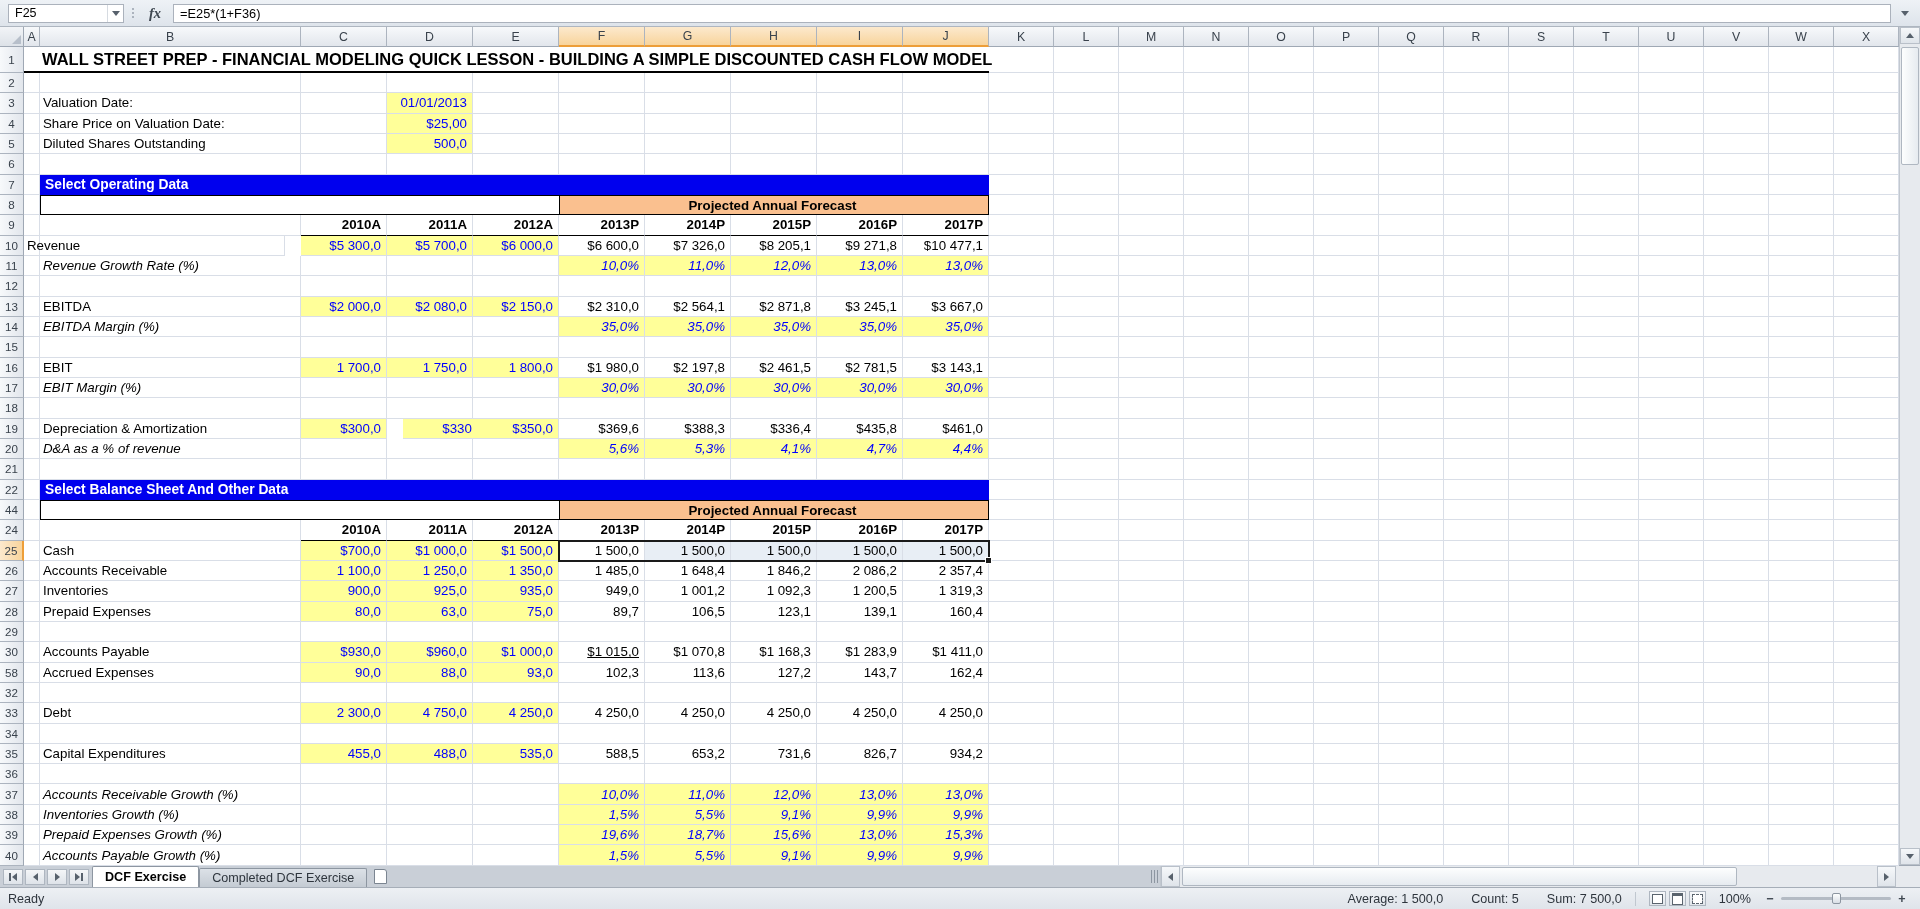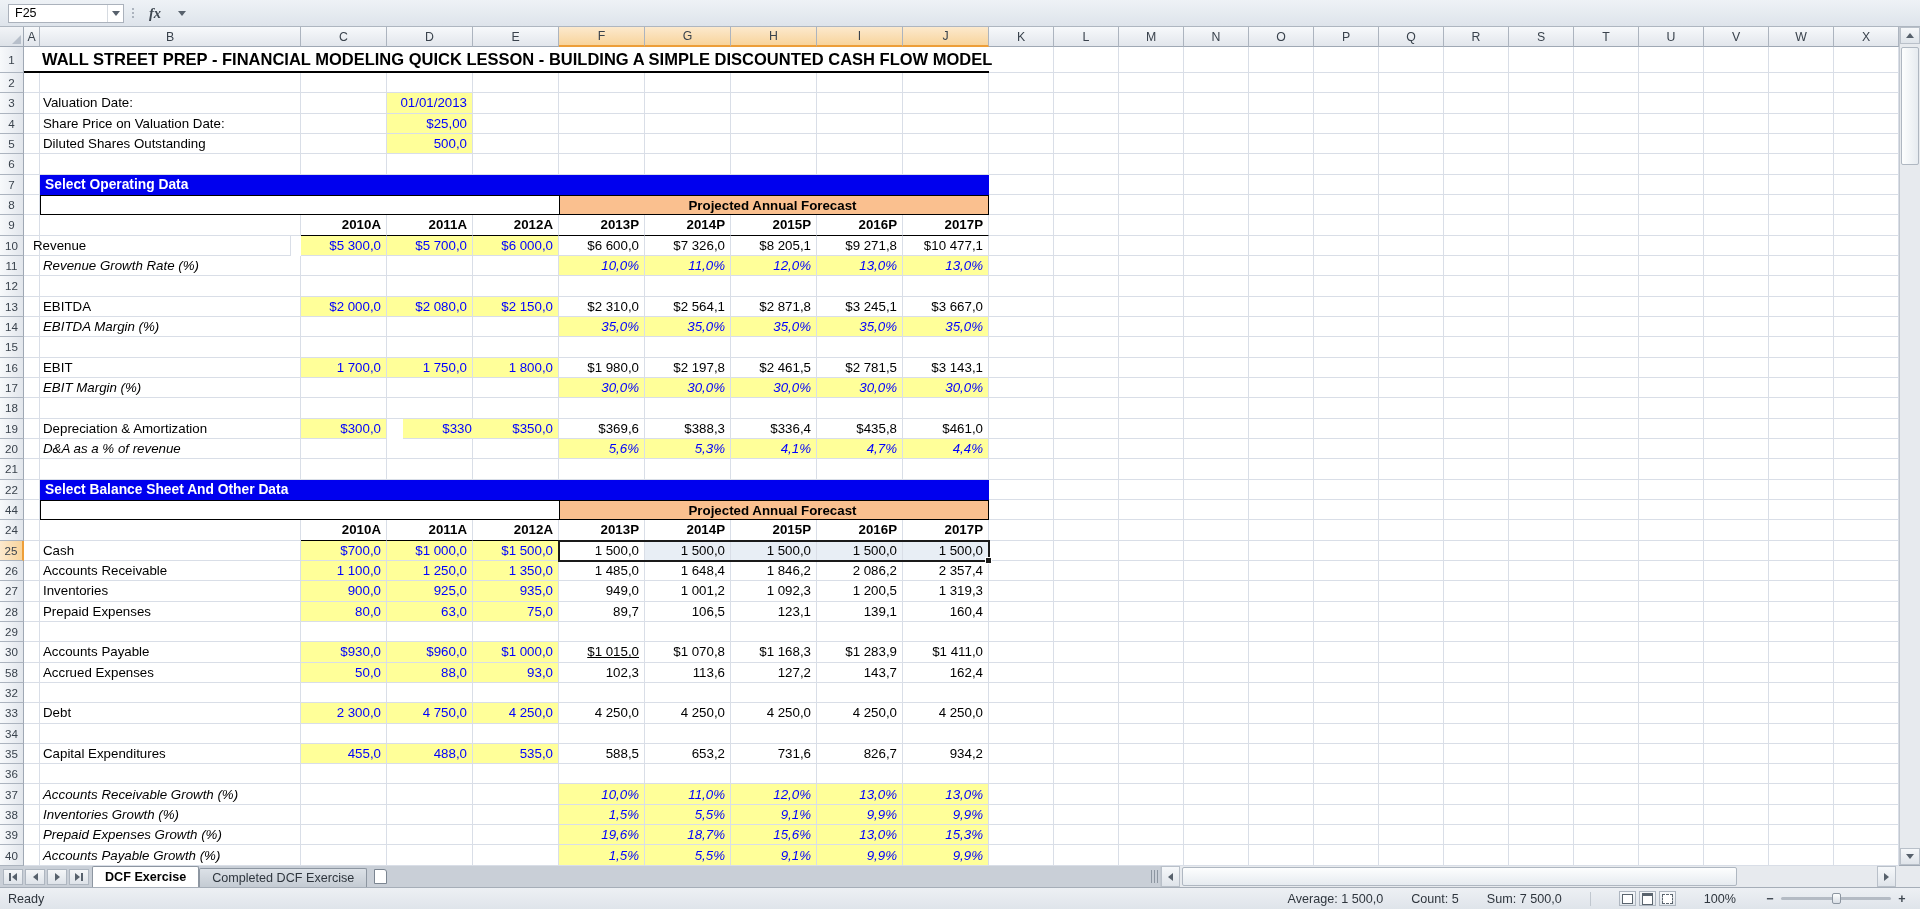--- a/index.html
+++ b/index.html
@@ -112,21 +112,21 @@
             align-items:center; justify-content:center; }
   .hs-track { flex:1; position:relative; height:100%; }
   .hs-thumb { position:absolute; left:2px; top:1px; bottom:1px; width:555px;
               background:linear-gradient(#FDFEFE,#E6EBF0); border:1px solid #AFB7C1;
               border-radius:2px; box-sizing:border-box; }
   .tab-corner { width:24px; background:#E7EAEE; }
 
   
   .status-bar { flex:0 0 22px; height:22px; background:linear-gradient(#EDF0F4,#DFE4EA);
                 border-top:1px solid #A6AEB8; display:flex; align-items:center;
-                font-size:12.6px; color:#2E353D; padding:0 12px 0 8px; box-sizing:border-box; gap:28px; }
+                font-size:12.6px; color:#2E353D; padding:0 12px 0 8px; box-sizing:border-box; gap:13px; }
   .sb-left { margin-right:auto; }
   .sb-stats { display:flex; gap:28px; }
   .sep { width:1px; height:14px; background:#C0C7CF; }
   .view-icons { display:flex; gap:3px; }
   .vi { width:17px; height:15px; background:linear-gradient(#F6F8FA,#E2E7EC);
         border:1px solid #AEB6C0; display:flex; align-items:center; justify-content:center;
         box-sizing:border-box; }
   .vi-n { width:9px; height:8px; border:1px solid #5A646E; background:#fff; }
   .vi-p { width:9px; height:8px; border:1px solid #5A646E; border-top:3px solid #5A646E; background:#fff; }
   .vi-b { width:9px; height:8px; border:1px dashed #5A646E; background:#fff; }
@@ -149,20 +149,21 @@
       <span class="nb-arrow">
           <i class="tri-dn"></i>
         </span>
     </div>
     <div class="nb-grip">
         <i></i>
         <i></i>
         <i></i>
       </div>
     <div class="fx-btn">fx</div>
+    <div class="formula-field">=E25*(1+F36)</div>
     <div class="fb-expand">
         <i class="tri-dn"></i>
       </div>
   </div>
 
   <div class="sheet-area">
     <div class="grid-wrap" id="grid">
         <div class="hdr-row">
           <div class="corner"></div>
           <div class="col-hdr" style="width: 16px; flex: 0 0 16px;">A</div>
@@ -424,21 +425,21 @@
             <div class="cell" style="left: 1615px; width: 65px;"></div>
             <div class="cell" style="left: 1680px; width: 65px;"></div>
             <div class="cell" style="left: 1745px; width: 65px;"></div>
             <div class="cell" style="left: 1810px; width: 65px;"></div>
           </div>
         </div>
         <div class="row" style="height: 20.3333px; flex: 0 0 20.3333px;">
           <div class="row-hdr">10</div>
           <div class="row-body">
             <div class="cell" style="left: 0px; width: 16px;"></div>
-            <div class="cell s-lbl" style="left: 6px; width: 261px;">Revenue</div>
+            <div class="cell s-lbl" style="left: 0; width: 261px;">Revenue</div>
             <div class="cell s-in" style="left: 277px; width: 86px;">$5 300,0</div>
             <div class="cell s-in" style="left: 363px; width: 86px;">$5 700,0</div>
             <div class="cell s-in" style="left: 449px; width: 86px;">$6 000,0</div>
             <div class="cell s-num" style="left: 535px; width: 86px;">$6 600,0</div>
             <div class="cell s-num" style="left: 621px; width: 86px;">$7 326,0</div>
             <div class="cell s-num" style="left: 707px; width: 86px;">$8 205,1</div>
             <div class="cell s-num" style="left: 793px; width: 86px;">$9 271,8</div>
             <div class="cell s-num" style="left: 879px; width: 86px;">$10 477,1</div>
             <div class="cell" style="left: 965px; width: 65px;"></div>
             <div class="cell" style="left: 1030px; width: 65px;"></div>
@@ -1020,21 +1021,21 @@
             <div class="cell" style="left: 1680px; width: 65px;"></div>
             <div class="cell" style="left: 1745px; width: 65px;"></div>
             <div class="cell" style="left: 1810px; width: 65px;"></div>
           </div>
         </div>
         <div class="row" style="height: 20.3333px; flex: 0 0 20.3333px;">
           <div class="row-hdr">58</div>
           <div class="row-body">
             <div class="cell" style="left: 0px; width: 16px;"></div>
             <div class="cell s-lbl" style="left: 16px; width: 261px;">Accrued Expenses</div>
-            <div class="cell s-in" style="left: 277px; width: 86px;">50,0</div>
+            <div class="cell s-in" style="left: 277px; width: 86px;">90,0</div>
             <div class="cell s-in" style="left: 363px; width: 86px;">88,0</div>
             <div class="cell s-in" style="left: 449px; width: 86px;">93,0</div>
             <div class="cell s-num" style="left: 535px; width: 86px;">102,3</div>
             <div class="cell s-num" style="left: 621px; width: 86px;">113,6</div>
             <div class="cell s-num" style="left: 707px; width: 86px;">127,2</div>
             <div class="cell s-num" style="left: 793px; width: 86px;">143,7</div>
             <div class="cell s-num" style="left: 879px; width: 86px;">162,4</div>
             <div class="cell" style="left: 965px; width: 65px;"></div>
             <div class="cell" style="left: 1030px; width: 65px;"></div>
             <div class="cell" style="left: 1095px; width: 65px;"></div>

